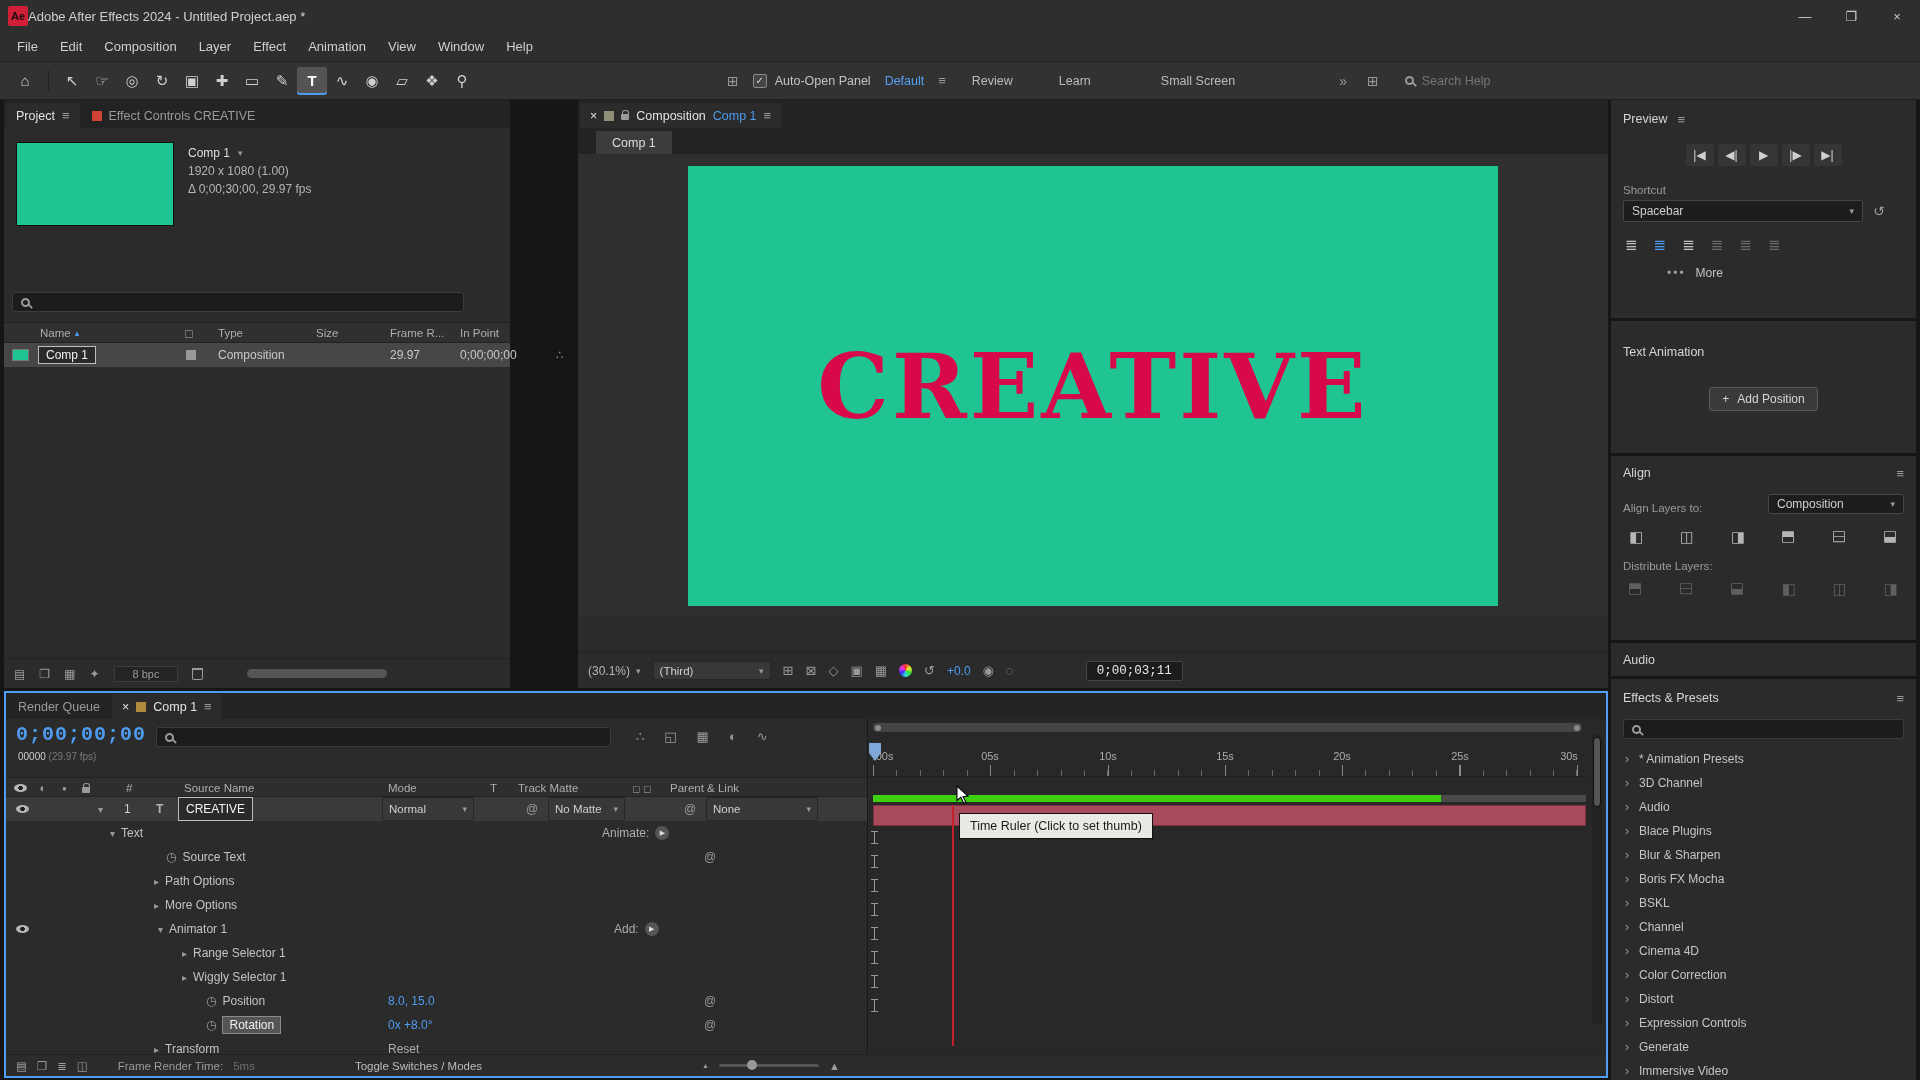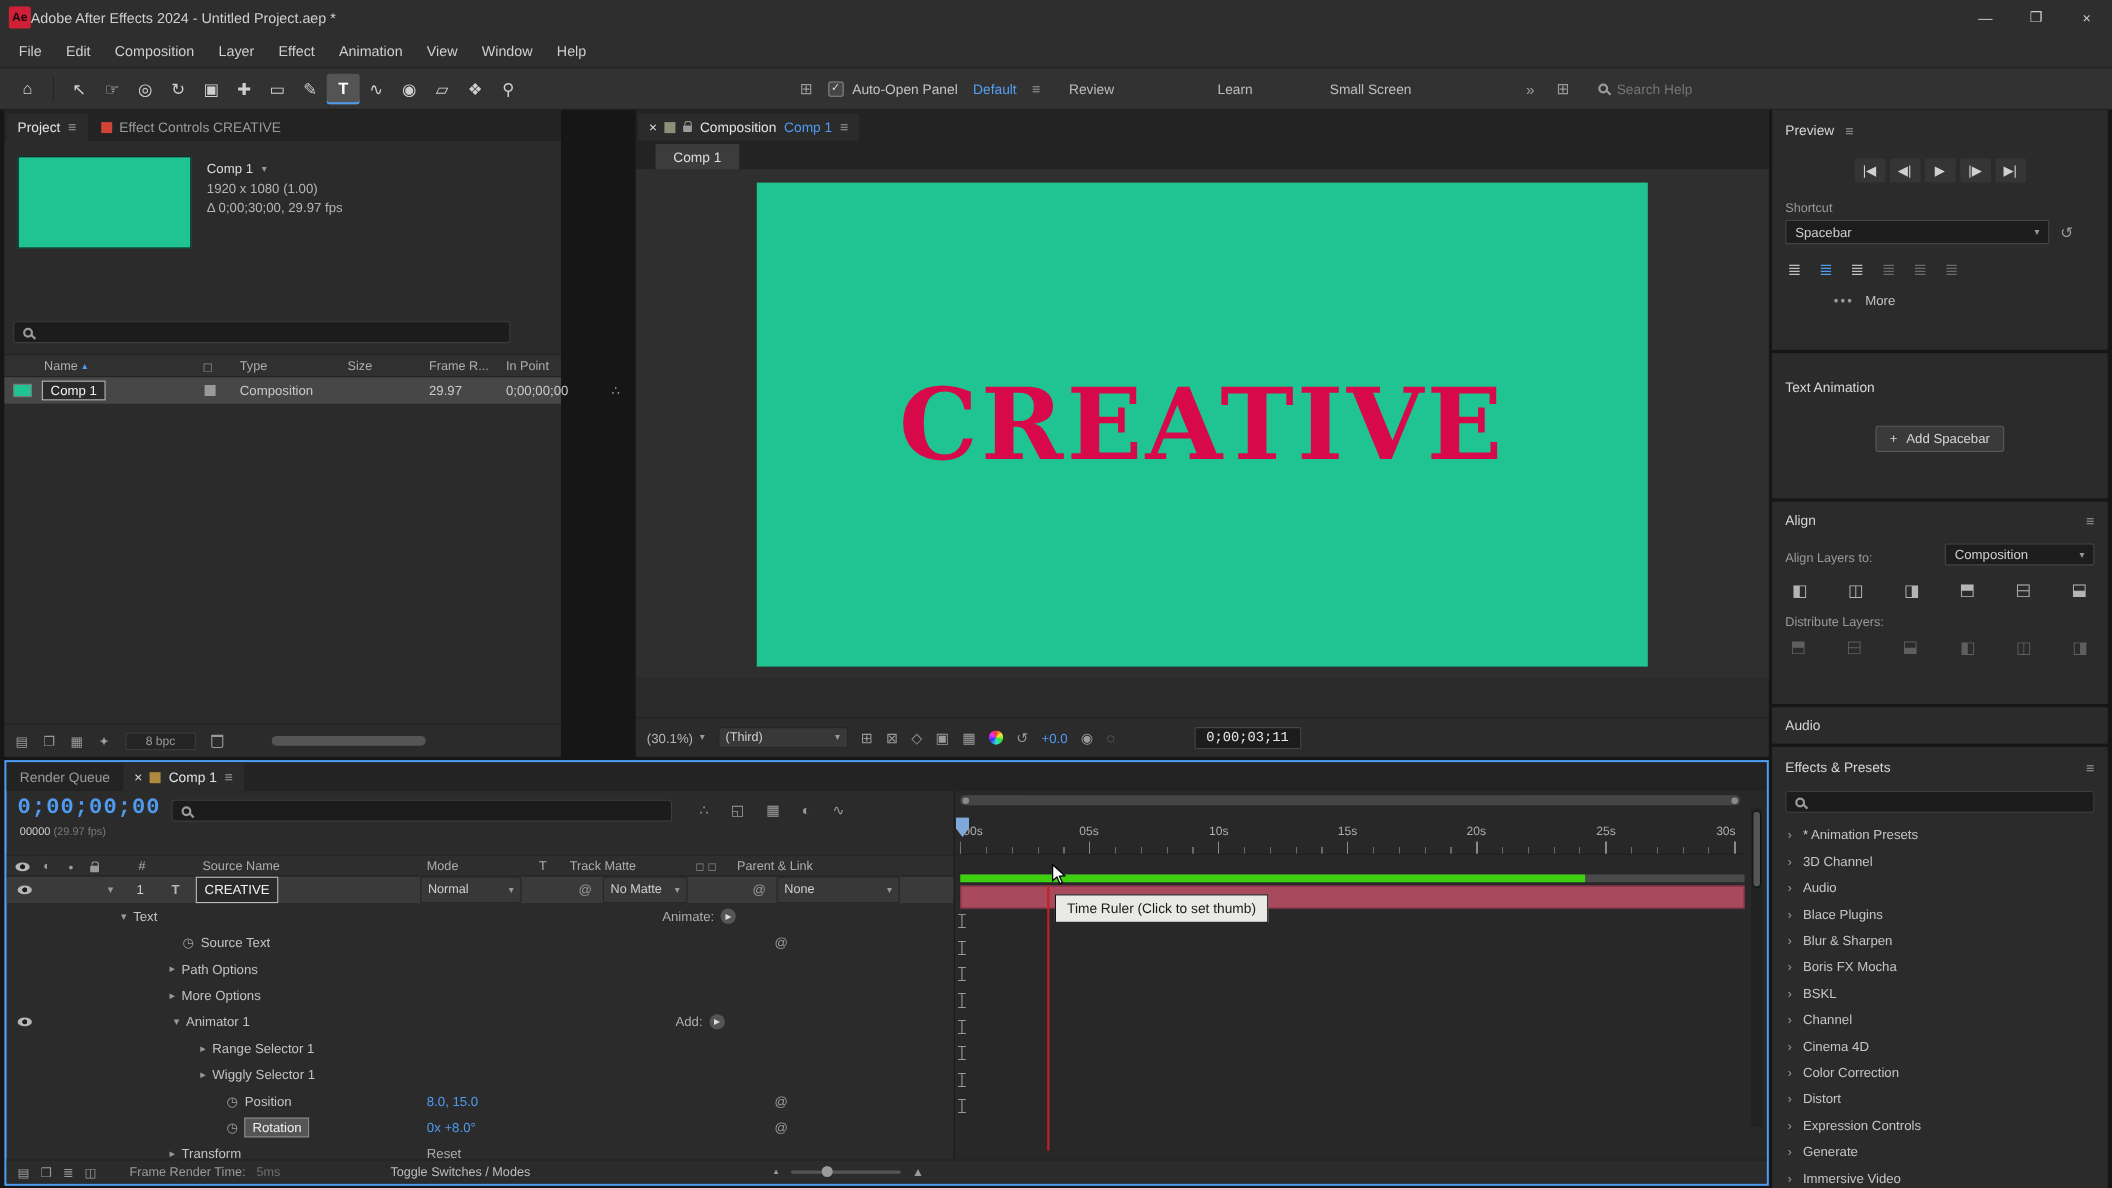--- a/index.html
+++ b/index.html
@@ -171,21 +171,21 @@
   <span class="tool">❖</span>
   <span class="tool">⚲</span>
 
   <span class="dim-icon" style="margin-left:250px">⊞</span>
   <span class="checkbox" style="margin-left:14px">✓</span>
   <span style="margin-left:8px;font-size:12.5px">Auto-Open Panel</span>
 
   <span class="ws active" style="">Default</span>
   <span class="ham">≡</span>
   <span class="ws" style="margin-left:26px">Review</span>
-  <span class="ws" style="margin-left:80px">Learn</span>
+  <span class="ws" style="margin-left:32px">Learn</span>
   <span class="ws" style="margin-left:56px">Small Screen</span>
   <span class="dim-icon" style="margin-left:90px">»</span>
   <span class="dim-icon" style="margin-left:20px">⊞</span>
   <div id="search-help">
     <span class="mag"></span>
     <input placeholder="Search Help" style="">
   </div>
 </div>
 
 <div id="project-panel" class="panel">
@@ -327,21 +327,21 @@
     </div>
   </div>
 
   <div class="rsec" style="top:221px;height:132px">
     <div class="rsec-head" style="margin-top:18px">
       <span>Text Animation</span>
     </div>
     <div style="display:flex;justify-content:center;margin-top:22px">
       <span class="btn">
         <span>+</span>
-        <span>Add Spacebar</span>
+        <span>Add Position</span>
       </span>
     </div>
   </div>
 
   <div class="rsec" style="top:356px;height:184px">
     <div class="rsec-head" style="margin-top:4px">
       <span>Align</span>
       <span class="ham ham-right">≡</span>
     </div>
     <div style="display:flex;align-items:flex-end;justify-content:space-between;padding:8px 12px 0">

